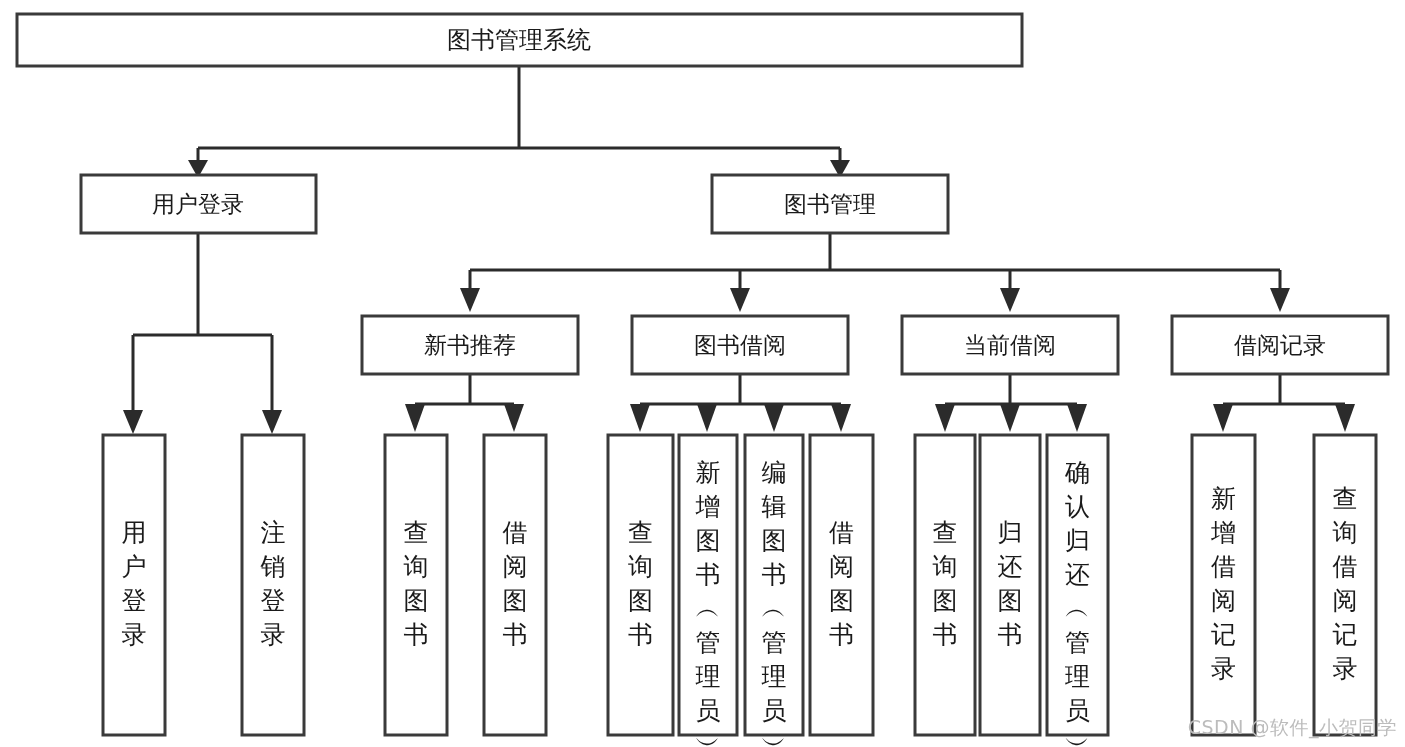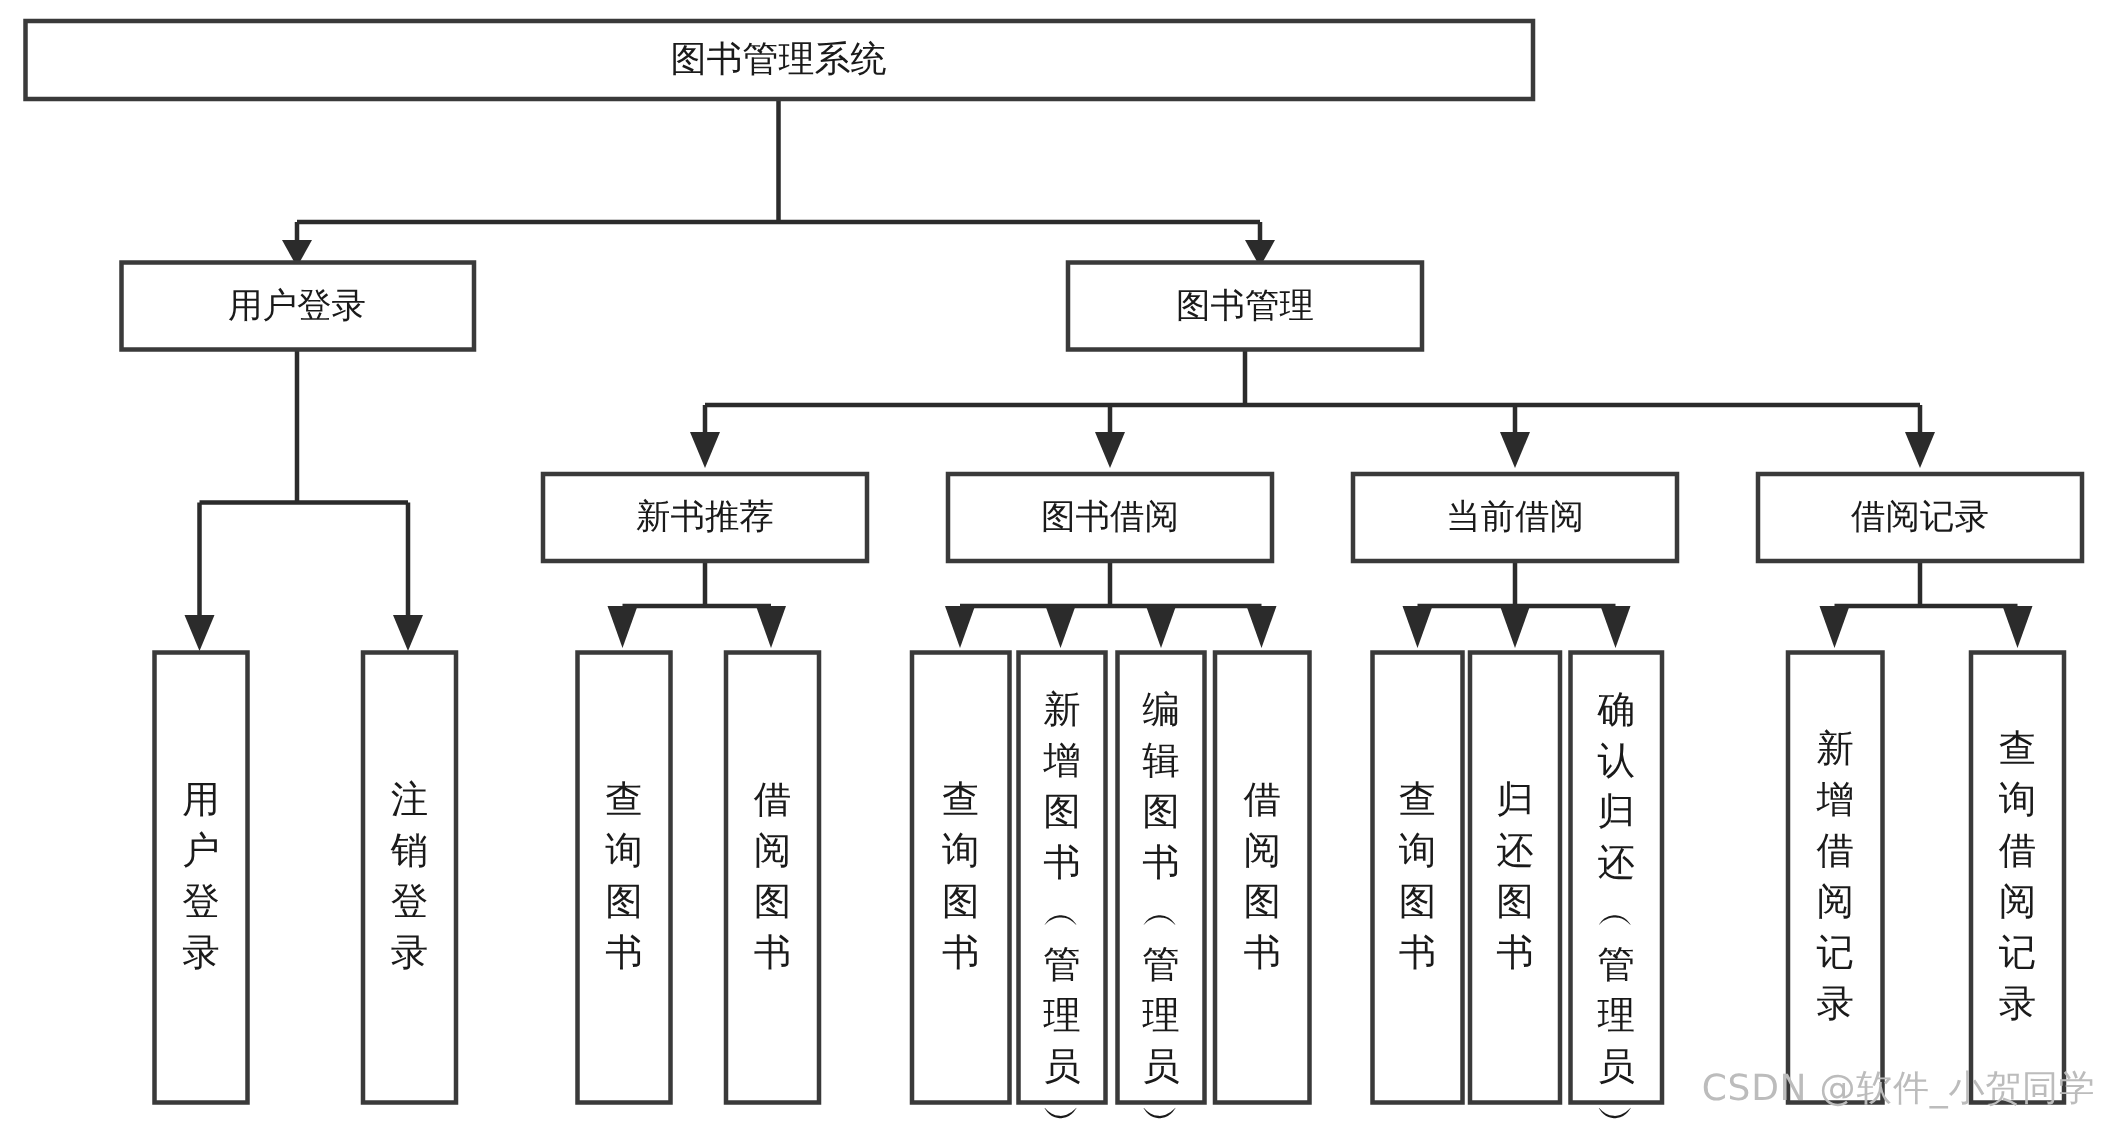--- a/index.html
+++ b/index.html
@@ -65,21 +65,21 @@
     font-family: "DejaVu Sans", "Liberation Sans", sans-serif;
     font-size: 25px;
     text-anchor: middle;
     dominant-baseline: middle;
   }
   .watermark {
     position: absolute;
     right: 8px;
     bottom: 6px;
     font-family: "DejaVu Sans", "Liberation Sans", sans-serif;
-    font-size: 24px;
+    font-size: 19px;
     color: #bcbcbc;
     letter-spacing: 0.5px;
     white-space: nowrap;
     pointer-events: none;
   }
 </style>
 </head>
 <body>
 
 <div id="diagram-root">

